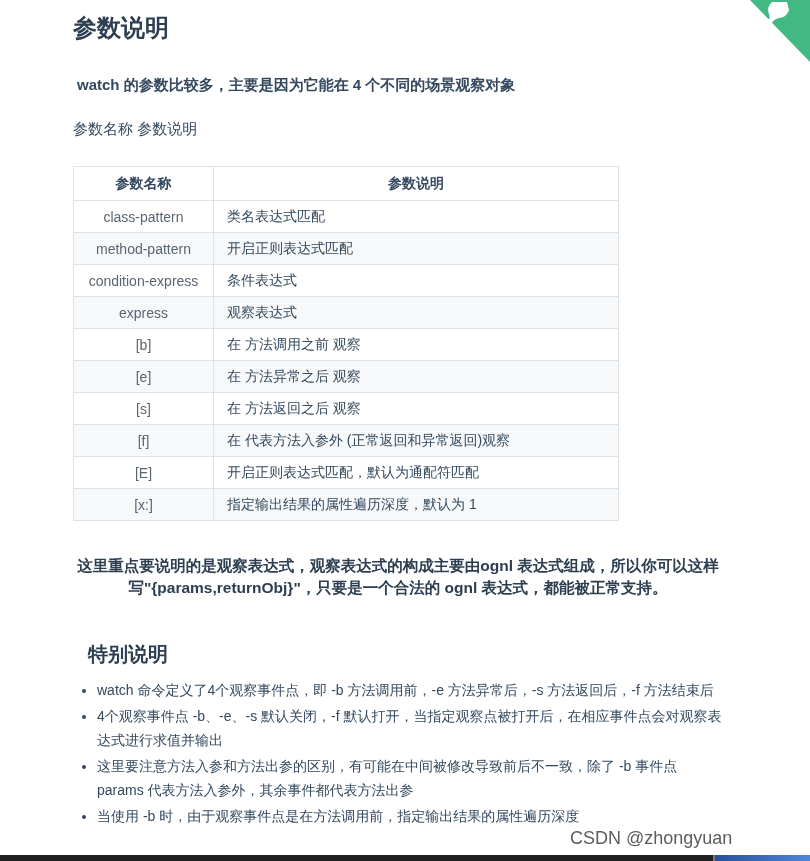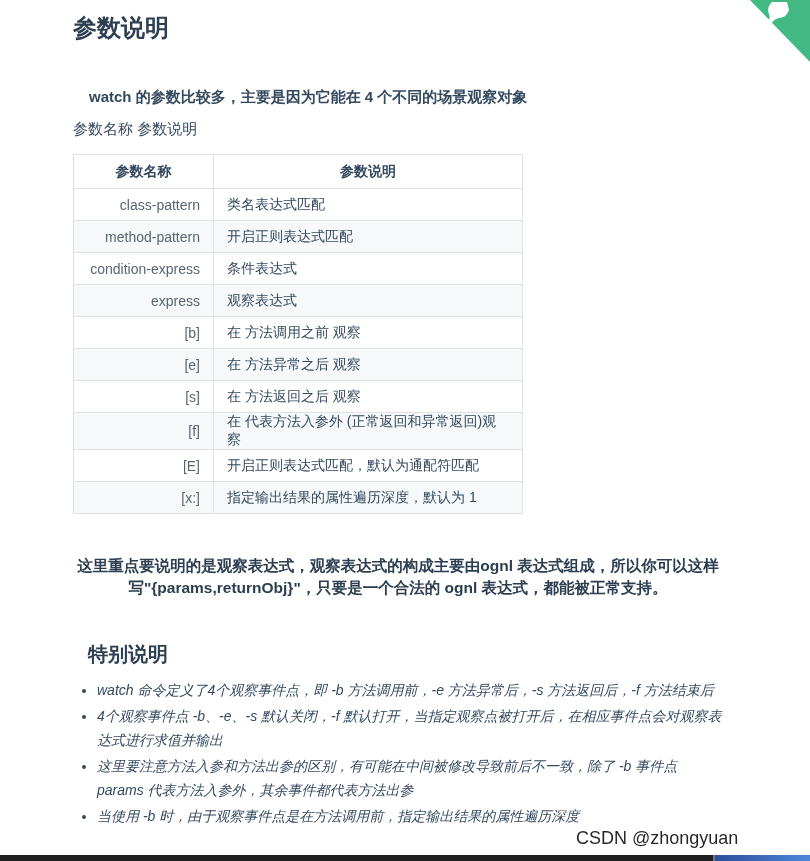--- a/index.html
+++ b/index.html
@@ -18,46 +18,46 @@
       margin: 0; position: absolute; top: 12px; left: 0;
       font-size: 24px; font-weight: bold; color: #2c3e50; white-space: nowrap;
     }
     .intro {
       position: absolute; top: 72px; left: 0; font-size: 15px; font-weight: bold; color: #34495e; white-space: nowrap;
     }
     .subhead {
       position: absolute; top: 120px; left: 0; font-size: 15px; font-weight: normal; color: #34495e; white-space: nowrap;
     }
     table.params {
-      position: absolute; top: 154px; left: 0;
-      border-collapse: collapse; width: 450px; font-size: 14px; color: #34495e;
+      position: absolute; top: 166px; left: 0;
+      border-collapse: collapse; width: 546px; font-size: 14px; color: #34495e;
     }
     table.params th, table.params td {
       border: 1px solid #dfe2e5; height: 32px; padding: 0 13px; box-sizing: border-box;
     }
     table.params th { font-weight: bold; text-align: center; height: 34px; }
-    table.params td.name { width: 140px; text-align: right; color: #5a6570; }
+    table.params td.name { width: 140px; text-align: center; color: #5a6570; }
     table.params td.desc { text-align: left; }
     table.params tbody tr:nth-child(even) td { background: #f6f8fa; }
     .note {
       position: absolute; top: 555px; left: 0; width: 650px;
       font-size: 15.5px; font-weight: bold; line-height: 22px; color: #2c3e50; text-align: center;
     }
     h3.special {
       margin: 15px; position: absolute; top: 626px; left: 0;
       font-size: 20px; font-weight: bold; color: #2c3e50;
     }
     ul.notes {
       position: absolute; top: 678px; left: 0; margin: 0; padding: 0 0 0 24px; width: 630px;
       font-size: 14px; color: #34495e; line-height: 24px;
     }
-    ul.notes li { margin-bottom: 2px; font-style: italic; }
+    ul.notes li { margin-bottom: 2px; }
     .watermark {
-      position: absolute; left: 570px; top: 828px; font-size: 18px; color: #000000;
-      opacity: 0.85; white-space: nowrap; margin-left: 6px;
+      position: absolute; left: 570px; top: 828px; font-size: 18px; color: #404040;
+      opacity: 0.85; white-space: nowrap;
     }
     .taskbar {
       position: absolute; left: 0; top: 855px; width: 810px; height: 6px; background: #202020;
     }
     .taskbar .accent {
       position: absolute; right: 0; top: 0; width: 95px; height: 6px;
       background: linear-gradient(90deg, #2a4f9a, #4f86d9);
       border-left: 2px solid #777;
     }
   </style>
@@ -66,21 +66,21 @@
 
 <div class="corner">
   <svg width="110" height="70" viewBox="0 0 110 70">
     <polygon points="50,0 110,0 110,62" fill="#42b983"></polygon>
     <path d="M72 2 q-6 6 -3 12 q2 4 -2 8 l4 2 q3 -5 8 -6 q8 -1 10 -8 l-2 -8 z" fill="#ffffff"></path>
   </svg>
 </div>
 
 <div class="content">
   <h2 class="title">参数说明</h2>
-  <p class="intro" style="margin:16px">watch 的参数比较多，主要是因为它能在 4 个不同的场景观察对象</p>
+  <p class="intro" style="margin:4px">watch 的参数比较多，主要是因为它能在 4 个不同的场景观察对象</p>
   <p class="subhead" style="margin:0">参数名称 参数说明</p>
 
   <table class="params">
     <thead>
       <tr>
         <th>参数名称</th>
         <th>参数说明</th>
       </tr>
     </thead>
     <tbody>

